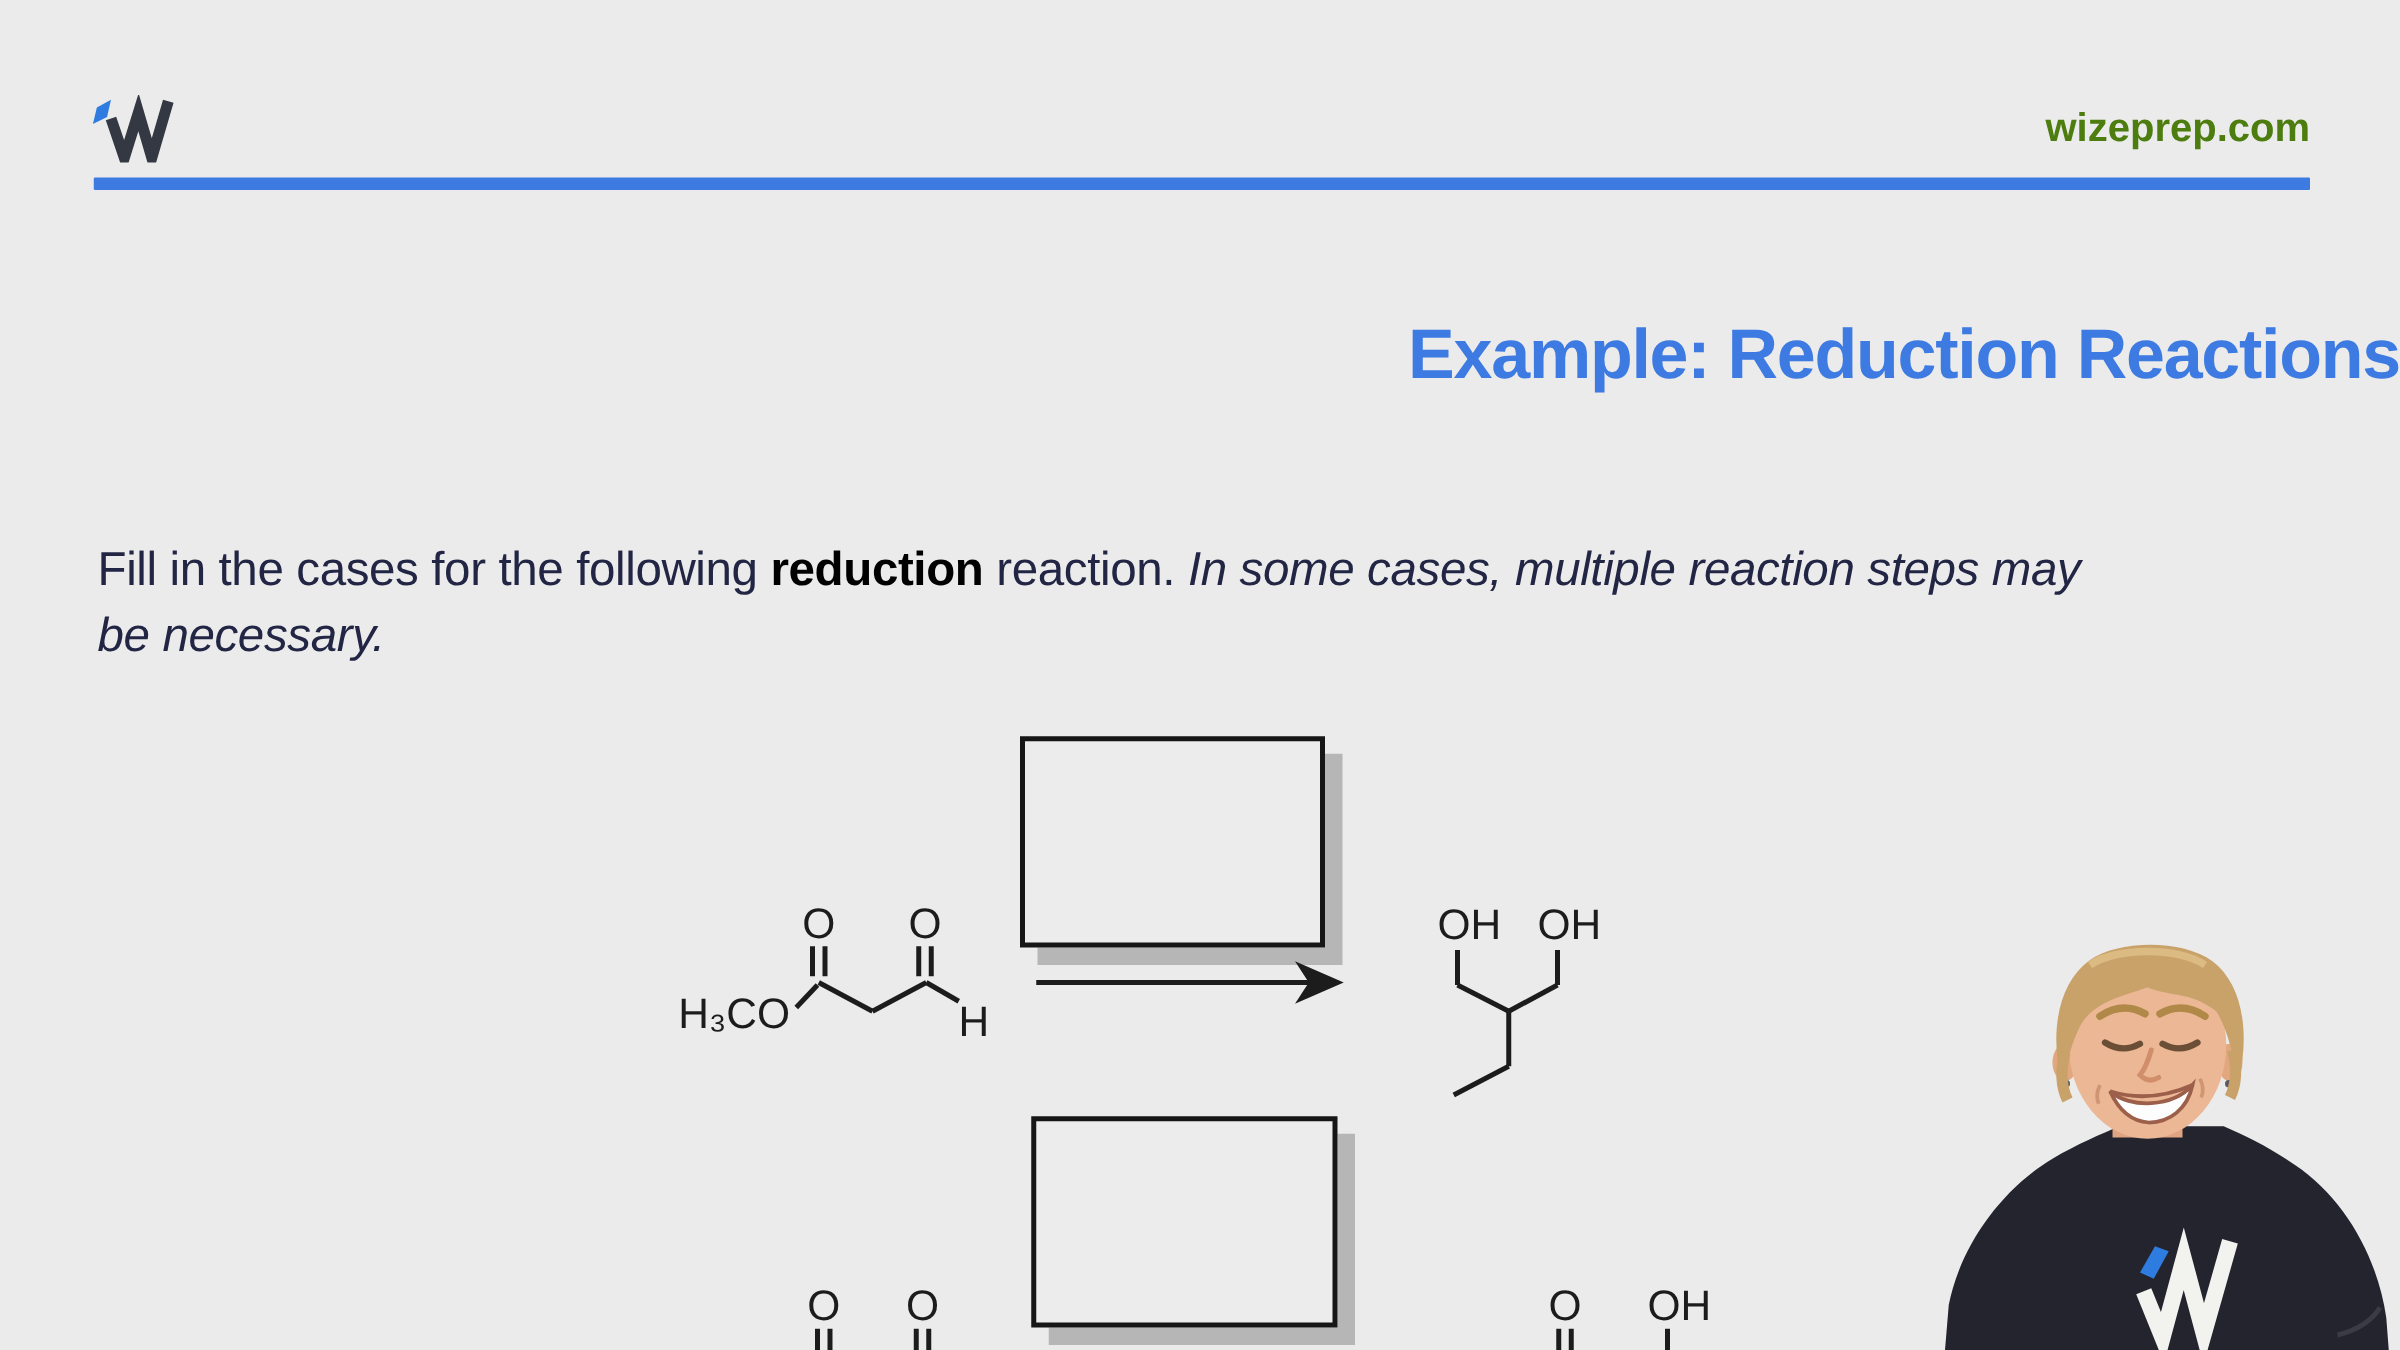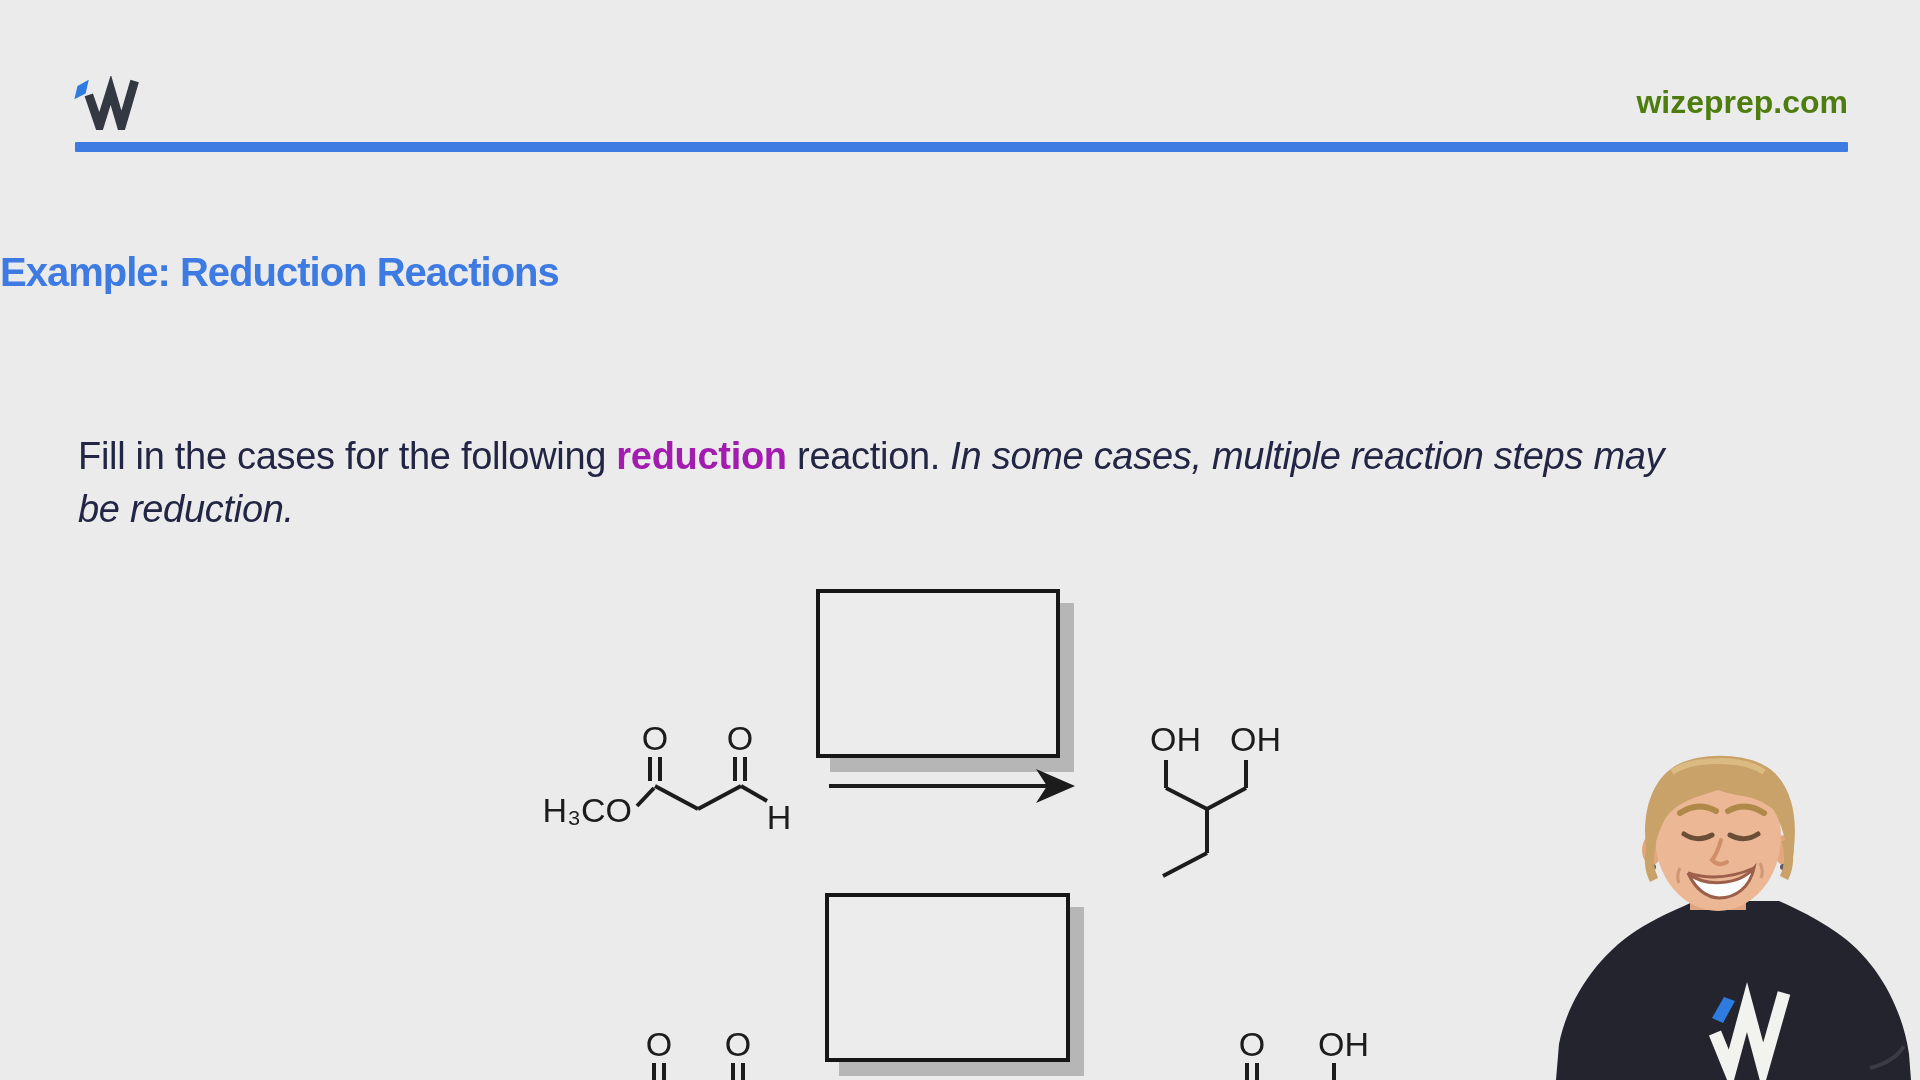--- a/index.html
+++ b/index.html
@@ -14,30 +14,30 @@
     position:absolute;right:72px;top:84px;
     font-size:32px;font-weight:700;color:#4d7c0f;letter-spacing:0px;
   }
   .header-rule{
     position:absolute;left:75px;top:142px;width:1773px;height:10px;
     background:#3d7ae2;border-radius:1px;
   }
   
   .slide-title{
     position:absolute;left:0;top:250px;width:100%;margin:0;
-    text-align:left;font-size:40px;font-weight:700;color:#3d7ae2;
+    text-align:right;font-size:56px;font-weight:700;color:#3d7ae2;
     letter-spacing:-1px;
   }
   
   .prompt{
     position:absolute;left:78px;top:430px;width:1790px;margin:0;
     font-size:38px;font-weight:500;color:#222644;line-height:53px;
     letter-spacing:-0.3px;
   }
-  .prompt .hl{color:#a21caf;font-weight:700;}
+  .prompt .hl{color:#000000;font-weight:700;}
   .prompt em{}
   
   .answer-box{
     position:absolute;background:#ececec;border:4px solid #161616;
     box-shadow:14px 14px 0 #b6b6b6;
   }
   #box1{left:816px;top:589px;width:236px;height:161px;}
   #box2{left:825px;top:893px;width:237px;height:161px;}
   
   .chem{position:absolute;left:440px;top:560px;width:1020px;height:520px;}
@@ -56,21 +56,21 @@
 <svg class="logo" viewBox="0 0 110 86" aria-hidden="true">
   <polygon points="8,16 26,6 21,28 3,37" fill="#2f7ce0"></polygon>
   <polyline points="26,30 43,80 61,22 78,80 99,8" fill="none" stroke="#343842" stroke-width="14" stroke-linecap="butt" stroke-linejoin="miter"></polyline>
 </svg>
 
 <div class="site-url">wizeprep.com</div>
 <div class="header-rule"></div>
 
 <h1 class="slide-title">Example: Reduction Reactions</h1>
 
-<p class="prompt"><span>Fill in the cases for the following </span><span class="hl">reduction</span><span> reaction. </span><em>In some cases, multiple reaction steps may</em><br><em>be reduction.</em></p>
+<p class="prompt"><span>Fill in the cases for the following </span><span class="hl">reduction</span><span> reaction. </span><em>In some cases, multiple reaction steps may</em><br><em>be necessary.</em></p>
 
 <div class="answer-box" id="box1"></div>
 <div class="answer-box" id="box2"></div>
 
 <svg class="chem" viewBox="440 560 1020 520" aria-hidden="true">
 
   <g>
     <text x="632" y="822" text-anchor="end">H₃CO</text>
     <line x1="637" y1="806" x2="654" y2="788"></line>
     <line x1="650" y1="781" x2="650" y2="757"></line>

